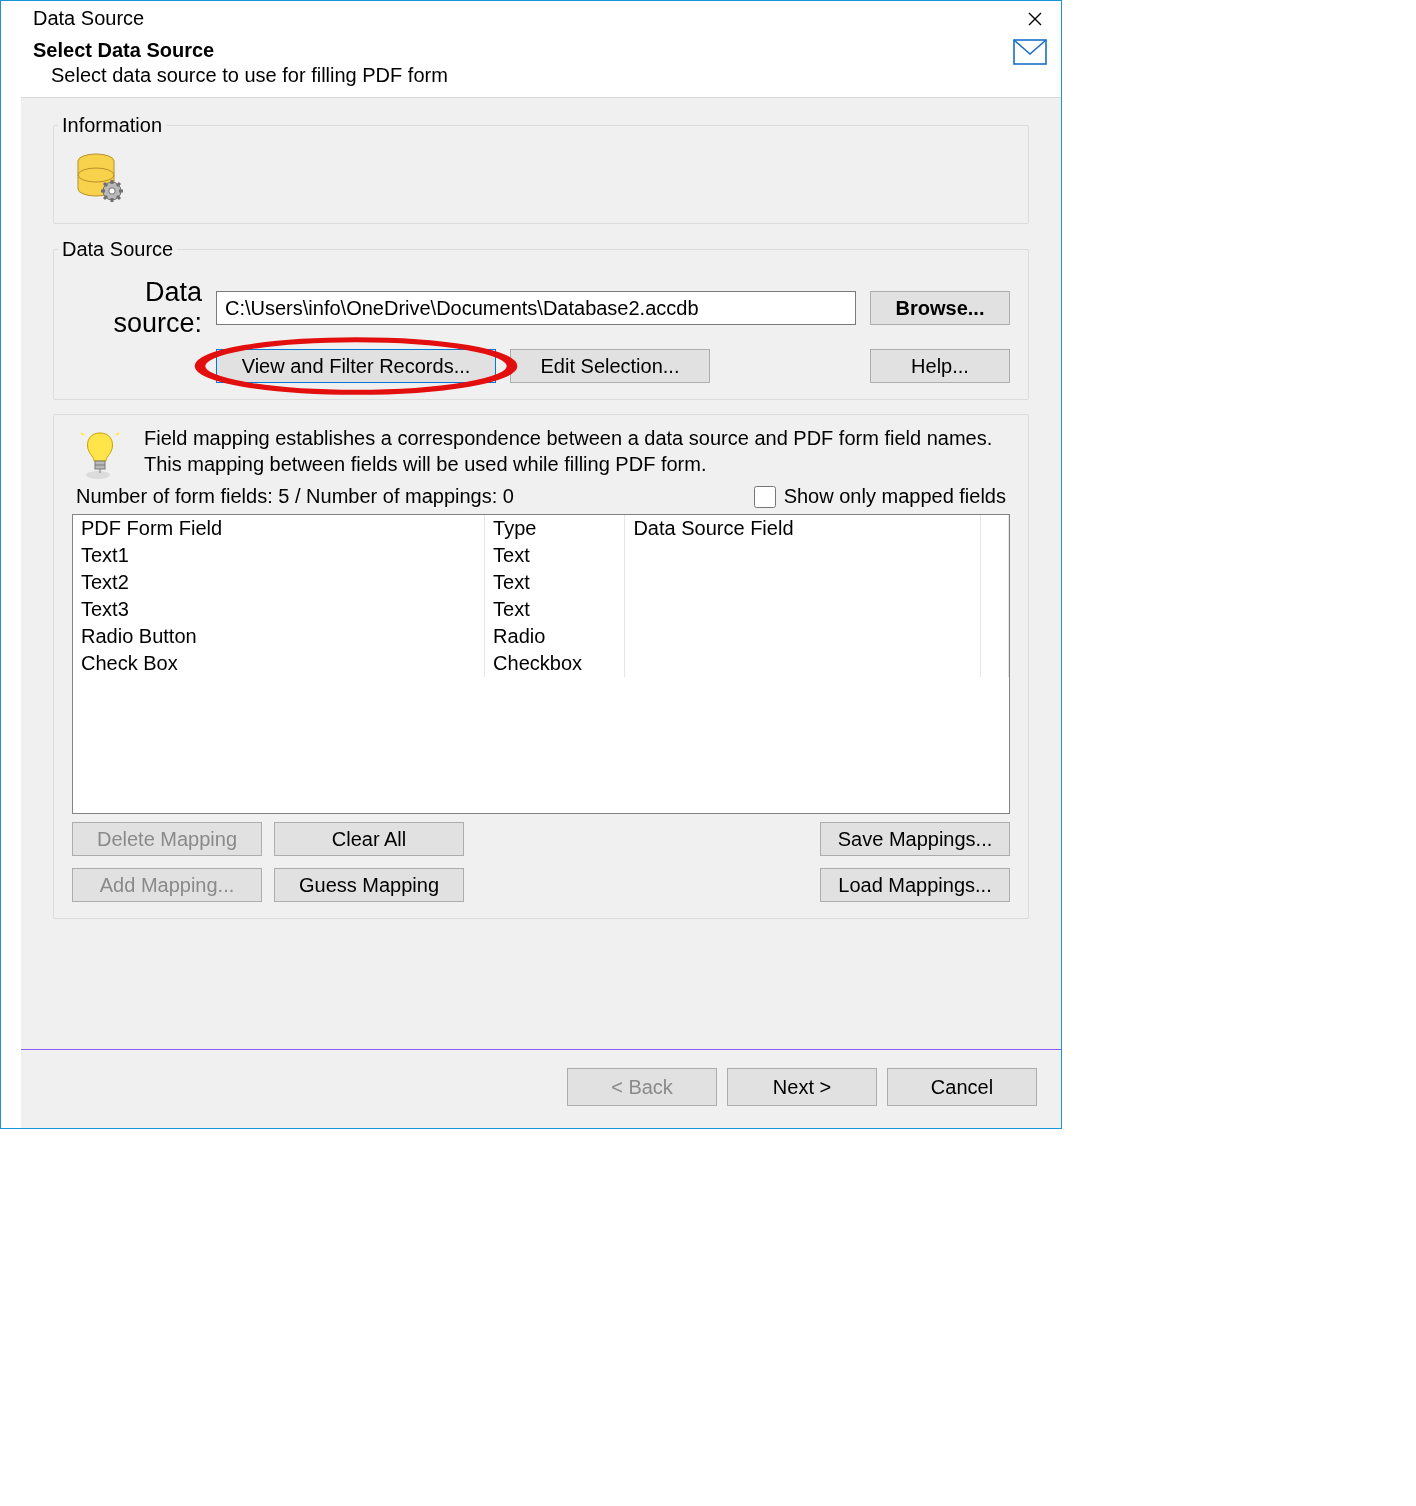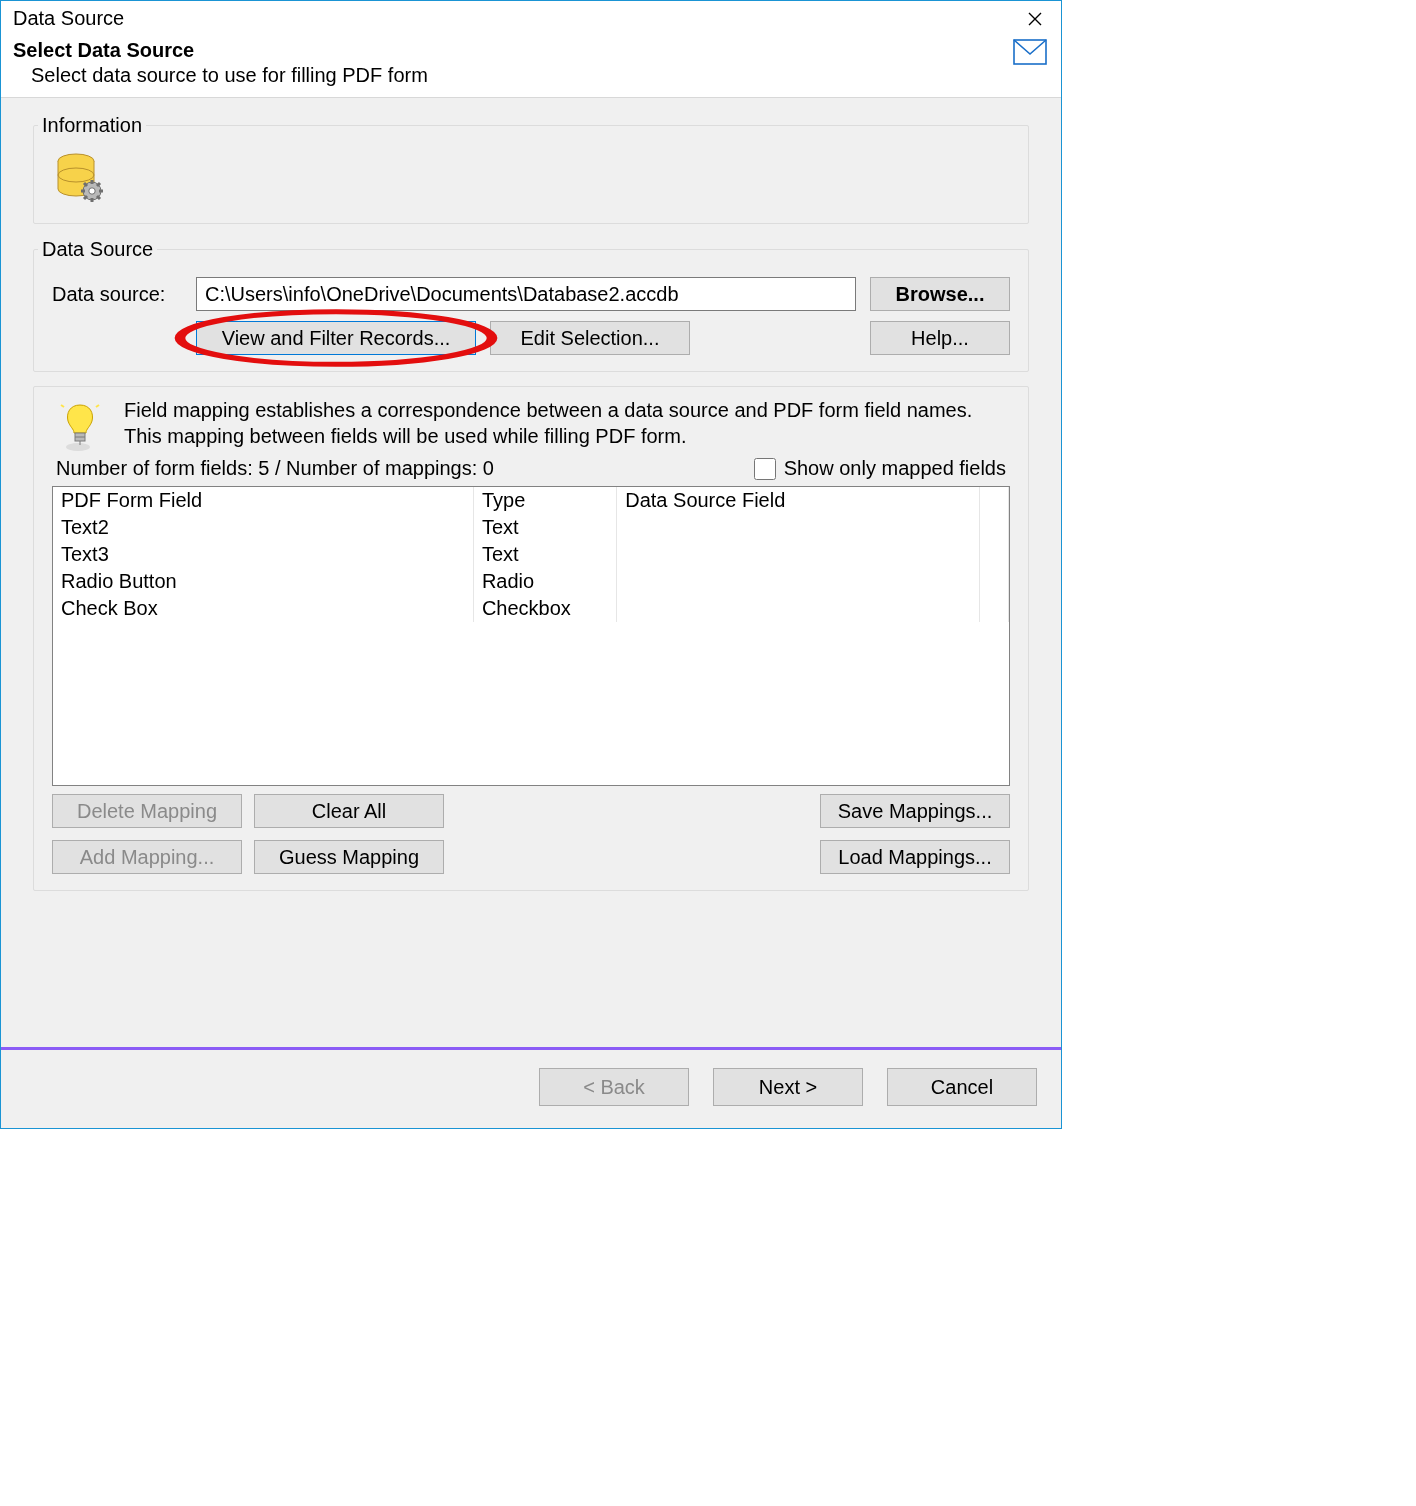--- a/index.html
+++ b/index.html
@@ -7,21 +7,21 @@
     margin: 0; padding: 0;
     width: 1062px; height: 1129px;
     font-family: Arial, Helvetica, sans-serif;
     background: #fff;
   }
   .window {
     width: 1062px; height: 1129px;
     border: 1px solid #1a94d4;
     background: #fff;
     position: relative;
-    display: flex; flex-direction: column;
+    display: flex; flex-direction: column; padding-left: 20px;
   }
   .titlebar {
     display: flex; justify-content: space-between; align-items: flex-start;
     padding: 4px 8px 0 12px;
   }
   .titlebar .title { font-size: 20px; color: #000; padding-top: 2px;}
   .close-x {
     width: 36px; height: 28px;
     display: flex; align-items: center; justify-content: center;
     font-size: 20px;
@@ -71,21 +71,21 @@
   .legend-outside{
     font-size:20px;
     margin-top: 8px;
   }
 
   .info-row{ display:flex; gap:16px; align-items:flex-start}
   .lightbulb-wrap,.db-wrap{ width:56px; flex:0 0 56px; display:flex; justify-content:center; padding-top:4px;}
   .info-text{ font-size:20px; line-height:1.3; }
 
   .ds-row{ display:flex; align-items:center; gap:14px; padding:6px 0 10px 0;}
-  .ds-row .lbl{ font-size:20px; width:130px; flex:0 0 130px;}
+  .ds-row .lbl{ font-size:27px; width:130px; flex:0 0 130px;text-align:right;}
   .path-box{
     flex:1 1 auto;
     height:34px;
     border:1px solid #7a7a7a;
     background:#fff;
     padding:4px 8px;
     font-size:20px;
     display:flex; align-items:center;
     color:#000;
   }
@@ -137,24 +137,24 @@
   table.grid col.c1{ width:44%;}
   table.grid col.c2{ width:15%;}
   table.grid col.c3{ width:38%;}
   table.grid col.c4{ width:3%;}
 
   .btn-row{ display:flex; gap:12px; margin-top:12px;}
   .btn-row .grow{flex:1 1 auto}
   .btn-row button.std{ min-width:190px;}
 
   .footer{
-    border-top:3px solid #8b5cf6;
+    border-top:1px solid #8b5cf6;
     background:#f0f0f0;
     padding:18px 24px 22px 0;
-    display:flex; justify-content:flex-end; gap:24px;
+    display:flex; justify-content:flex-end; gap:10px;
   }
   .footer button.std{ min-width:150px; height:38px;}
 </style>
 </head>
 <body>
 
 <div class="window">
 
   <div class="titlebar">
     <div class="title">Data Source</div>
@@ -265,20 +265,26 @@
           <thead>
             <tr>
               <th>PDF Form Field</th>
               <th>Type</th>
               <th>Data Source Field</th>
               <th></th>
             </tr>
           </thead>
           <tbody>
             <tr>
+              <td>Text1</td>
+              <td>Text</td>
+              <td></td>
+                  <td></td>
+            </tr>
+            <tr>
               <td>Text2</td>
               <td>Text</td>
               <td></td>
                   <td></td>
             </tr>
             <tr>
               <td>Text3</td>
               <td>Text</td>
               <td></td>
                   <td></td>

